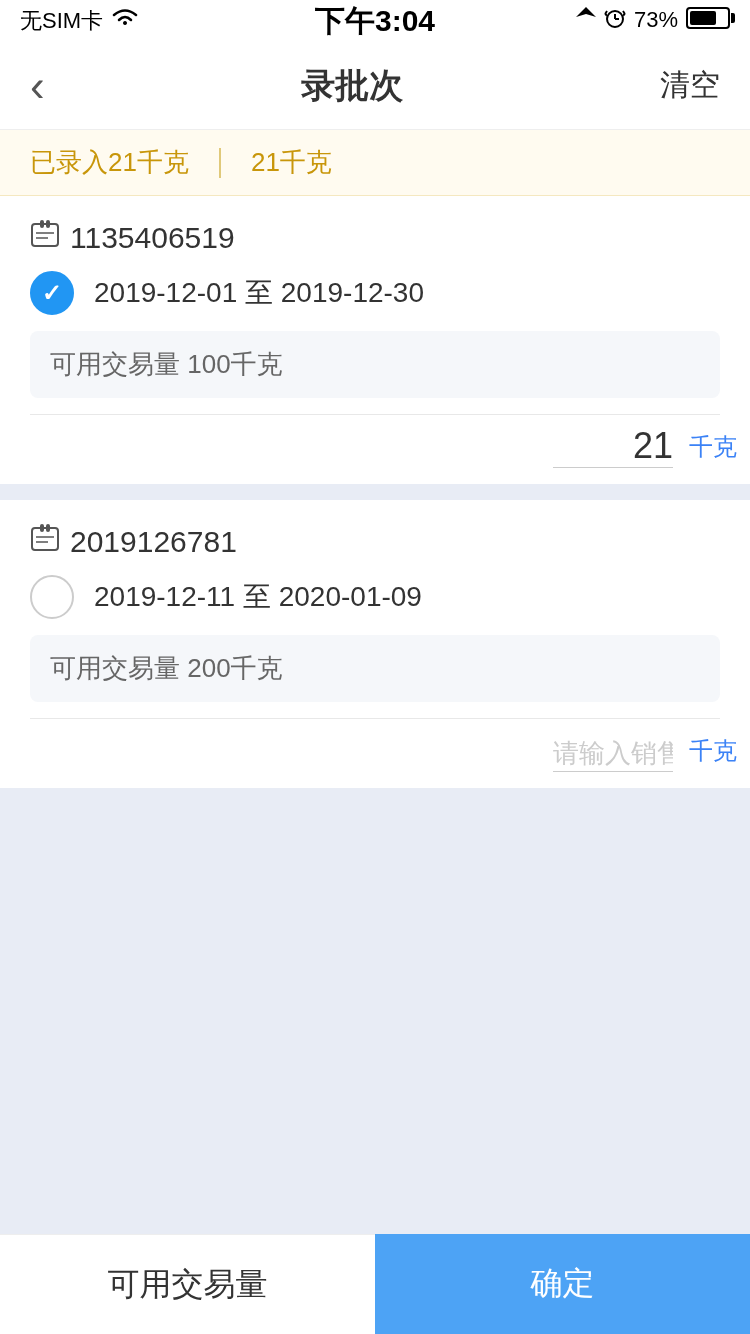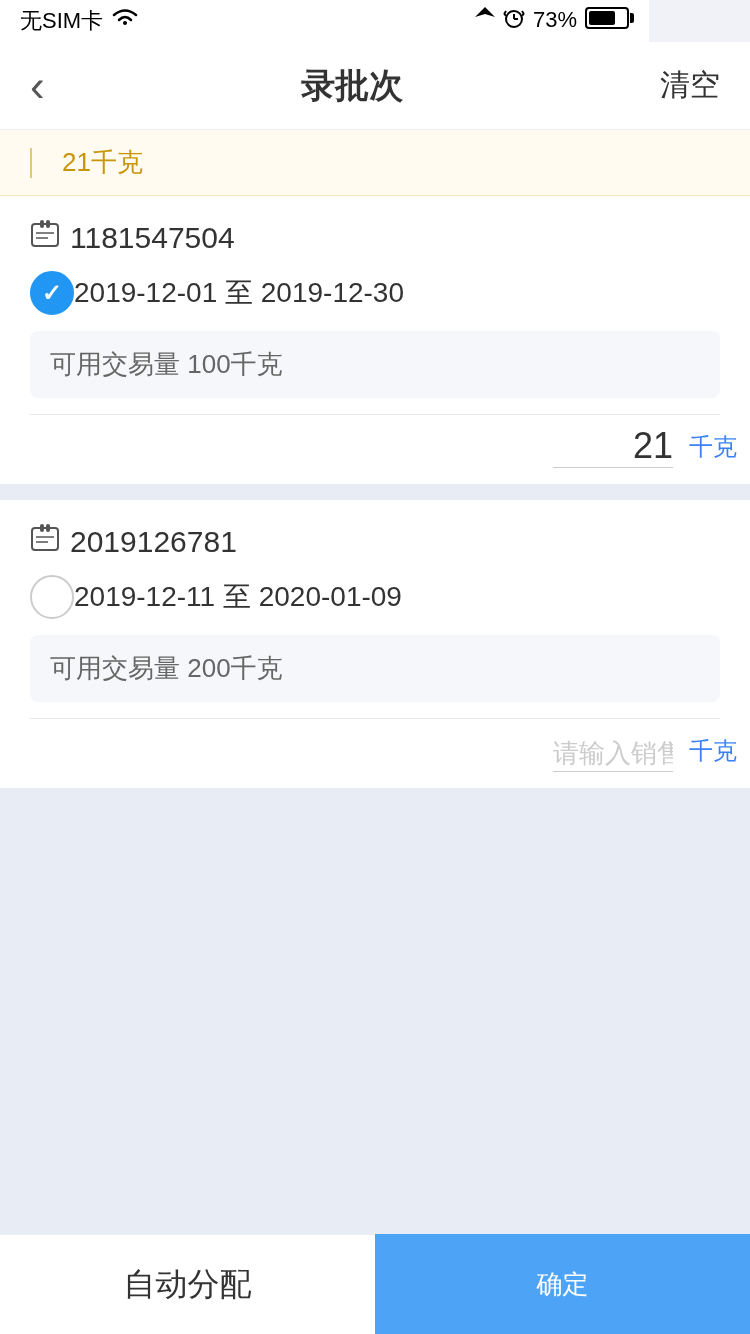--- a/index.html
+++ b/index.html
@@ -8,21 +8,21 @@
       width: 750px;
       min-height: 1334px;
       font-family: -apple-system, "PingFang SC", "Helvetica Neue", sans-serif;
       background: #f0f2f7;
       position: relative;
       overflow-x: hidden;
     }
 
     
     .status-bar {
-      width: 649px;
+      width: 750px;
       height: 42px;
       background: #fff;
       display: flex;
       align-items: center;
       justify-content: space-between;
       padding: 0 20px;
       font-size: 24px;
       color: #000;
     }
     .status-left {
@@ -139,20 +139,21 @@
     .batch-id {
       font-size: 30px;
       color: #333;
       font-weight: 500;
     }
 
     .batch-date-row {
       display: flex;
       align-items: center;
       padding: 8px 30px 12px 30px;
+      gap: 20px;
     }
     .radio-circle {
       width: 44px;
       height: 44px;
       border-radius: 50%;
       border: 2px solid #ccc;
       background: #fff;
       flex-shrink: 0;
       display: flex;
       align-items: center;
@@ -242,21 +243,21 @@
       color: #333;
       cursor: pointer;
       border-top: 1px solid #eee;
     }
     .footer-confirm {
       flex: 1;
       background: #4da3f5;
       display: flex;
       align-items: center;
       justify-content: center;
-      font-size: 26px;
+      font-size: 32px;
       color: #fff;
       cursor: pointer;
     }
 
     .page-wrapper {
       display: flex;
       flex-direction: column;
       min-height: 1334px;
       padding-bottom: 100px;
     }
@@ -282,20 +283,21 @@
     <div class="status-left">
       <span>无SIM卡</span>
       <span>
         <svg width="28" height="22" viewBox="0 0 28 22">
           <path d="M14 18 a2 2 0 1 1 0.001 0Z" fill="#000"></path>
           <path d="M8 13 Q14 7 20 13" fill="none" stroke="#000" stroke-width="2.5" stroke-linecap="round"></path>
           <path d="M3 8 Q14 -1 25 8" fill="none" stroke="#000" stroke-width="2.5" stroke-linecap="round"></path>
         </svg>
       </span>
     </div>
+    <div class="status-center">下午3:04</div>
     <div class="status-right">
       <span>
         <svg width="20" height="22" viewBox="0 0 20 22">
           <path d="M10 0 L20 10 L10 7 L0 10 Z" fill="#000"></path>
         </svg>
       </span>
       <span>
         <svg width="22" height="22" viewBox="0 0 22 22">
           <circle cx="11" cy="12" r="8" fill="none" stroke="#000" stroke-width="2"></circle>
           <line x1="11" y1="12" x2="11" y2="7" stroke="#000" stroke-width="2"></line>
@@ -311,38 +313,39 @@
     </div>
   </div>
 
   <div class="header">
     <span class="header-back" style="font-size:44px; font-weight:300; color:#555;">‹</span>
     <span class="header-title">录批次</span>
     <span class="header-clear">清空</span>
   </div>
 
   <div class="info-bar">
+    <span class="info-item">已录入21千克</span>
     <div class="info-divider"></div>
     <span class="info-item">21千克</span>
   </div>
 
   <div class="content-area">
 
     <div class="batch-card">
       <div class="batch-header">
         <span class="batch-icon">
           <svg width="30" height="28" viewBox="0 0 30 28">
             <rect x="2" y="4" width="26" height="22" rx="3" fill="none" stroke="#555" stroke-width="2"></rect>
             <rect x="10" y="0" width="4" height="8" rx="2" fill="#555"></rect>
             <rect x="16" y="0" width="4" height="8" rx="2" fill="#555"></rect>
             <line x1="6" y1="13" x2="24" y2="13" stroke="#555" stroke-width="1.5"></line>
             <line x1="6" y1="18" x2="18" y2="18" stroke="#555" stroke-width="1.5"></line>
           </svg>
         </span>
-        <span class="batch-id">1181547504</span>
+        <span class="batch-id">1135406519</span>
       </div>
       <div class="batch-date-row">
         <div class="radio-circle checked"></div>
         <span class="batch-date">2019-12-01 至 2019-12-30</span>
       </div>
       <div class="batch-avail">可用交易量 100千克</div>
       <div class="h-divider"></div>
       <div class="quantity-row">
         <input class="quantity-input" type="text" value="21" style="">
         <span class="quantity-unit">千克</span>
@@ -378,15 +381,15 @@
 
     <div class="section-sep"></div>
 
     <div class="fill-bg"></div>
 
   </div>
 
 </div>
 
 <div class="footer">
-  <div class="footer-auto">自动分配</div>
+  <div class="footer-auto">可用交易量</div>
   <div class="footer-confirm">确定</div>
 </div>
 
 </body></html>

